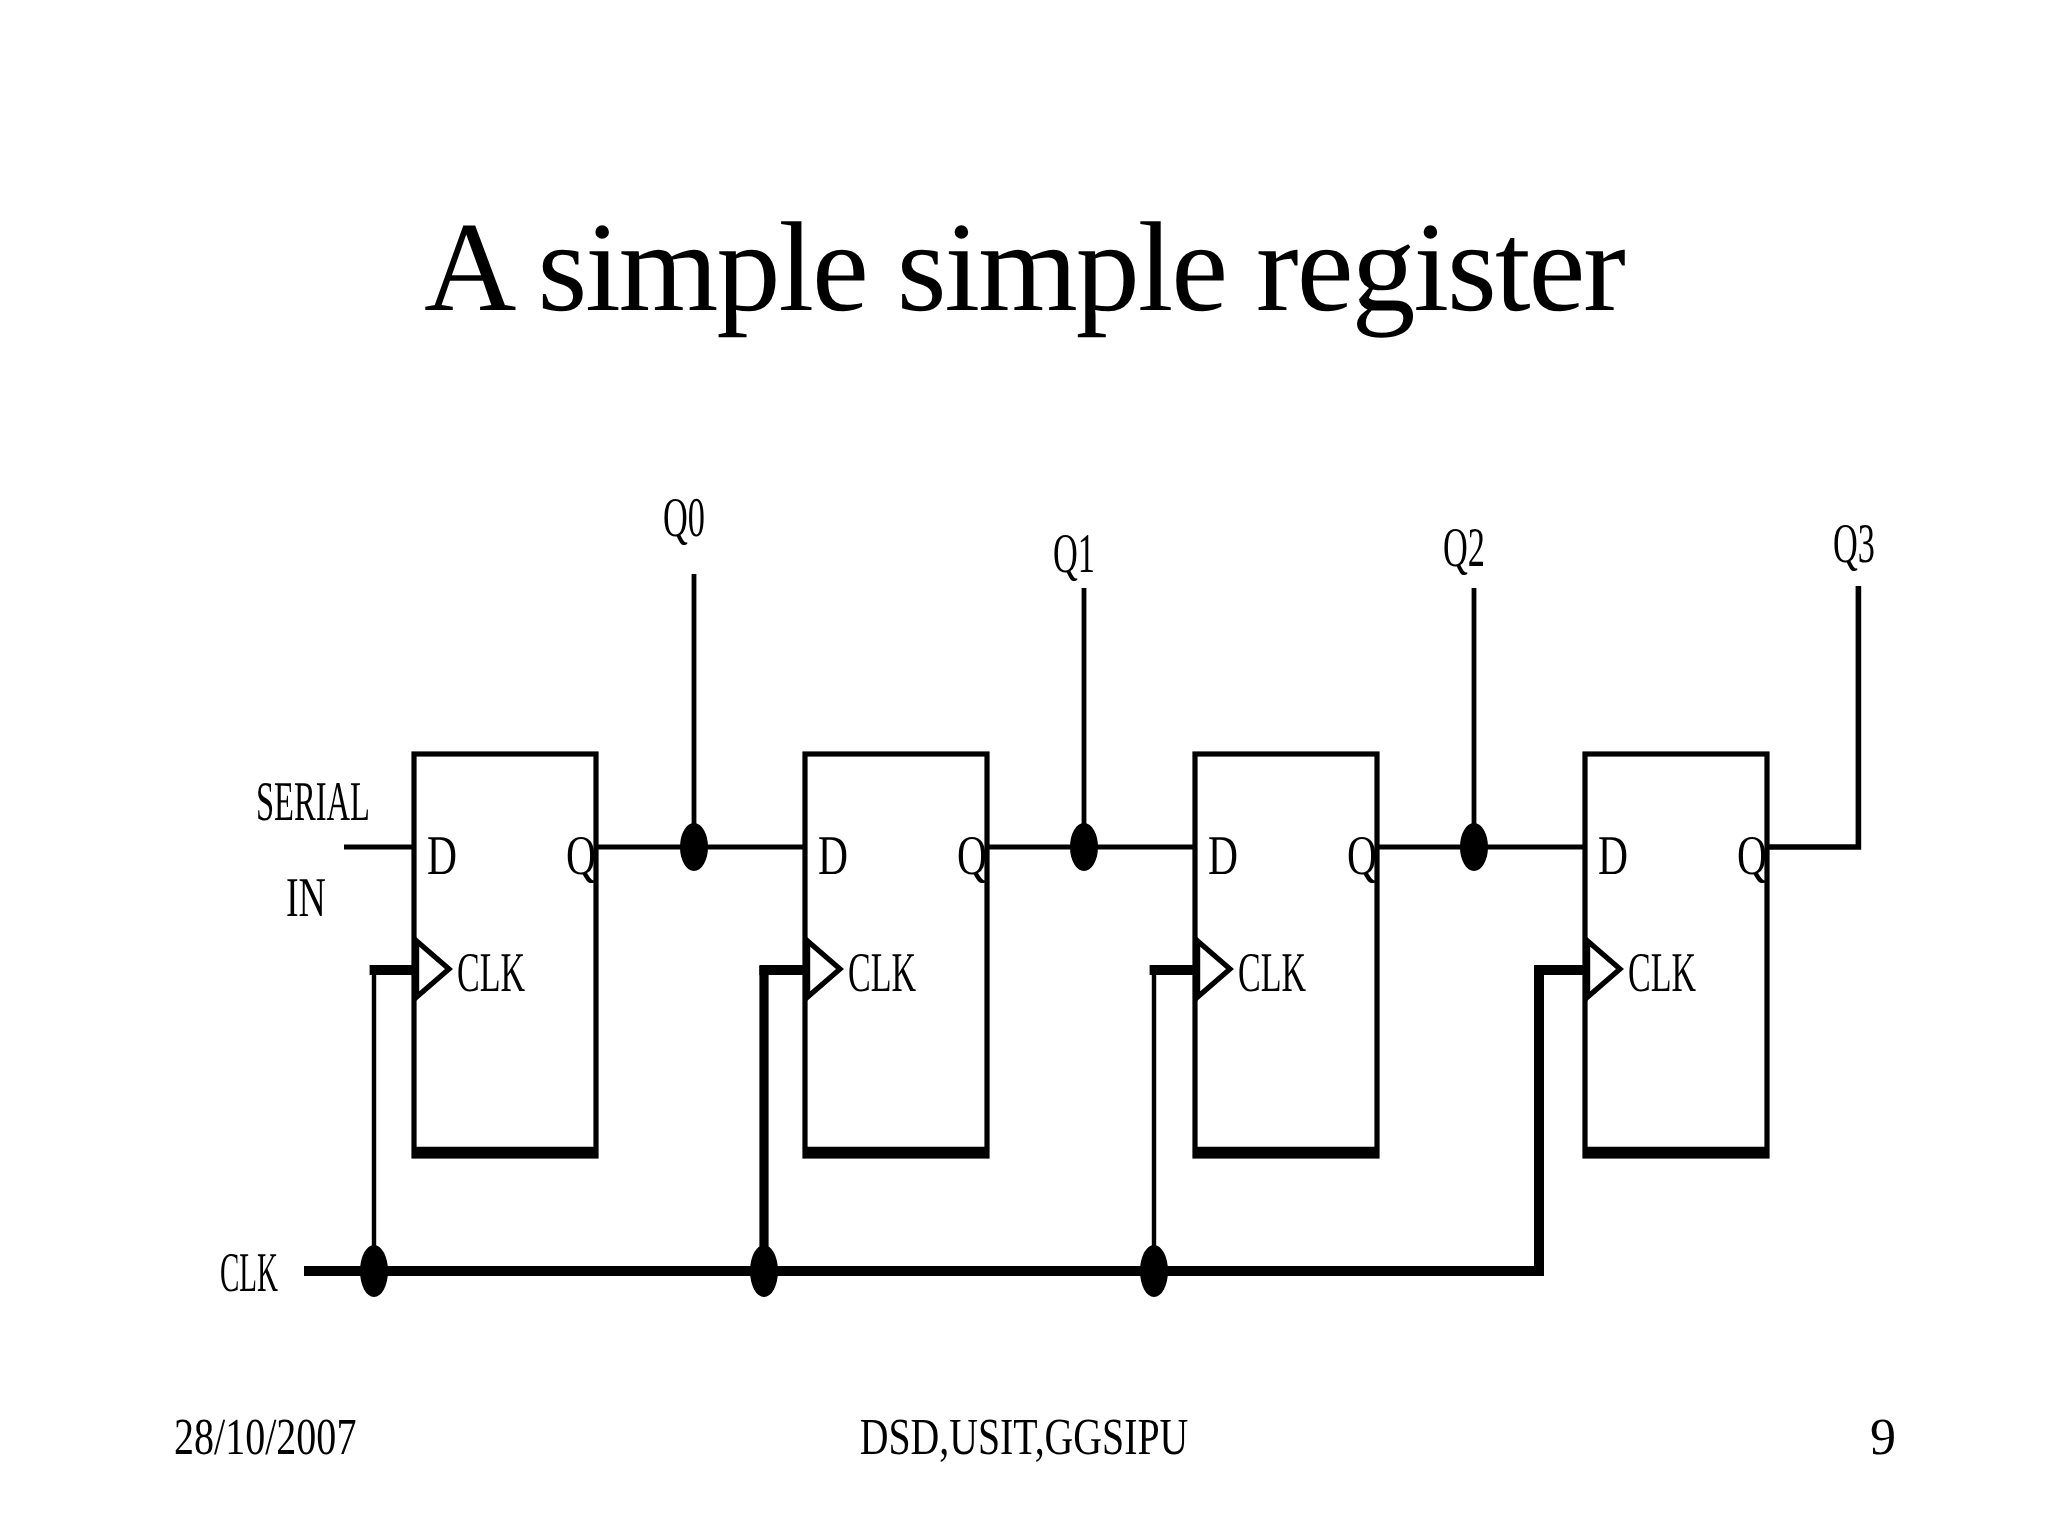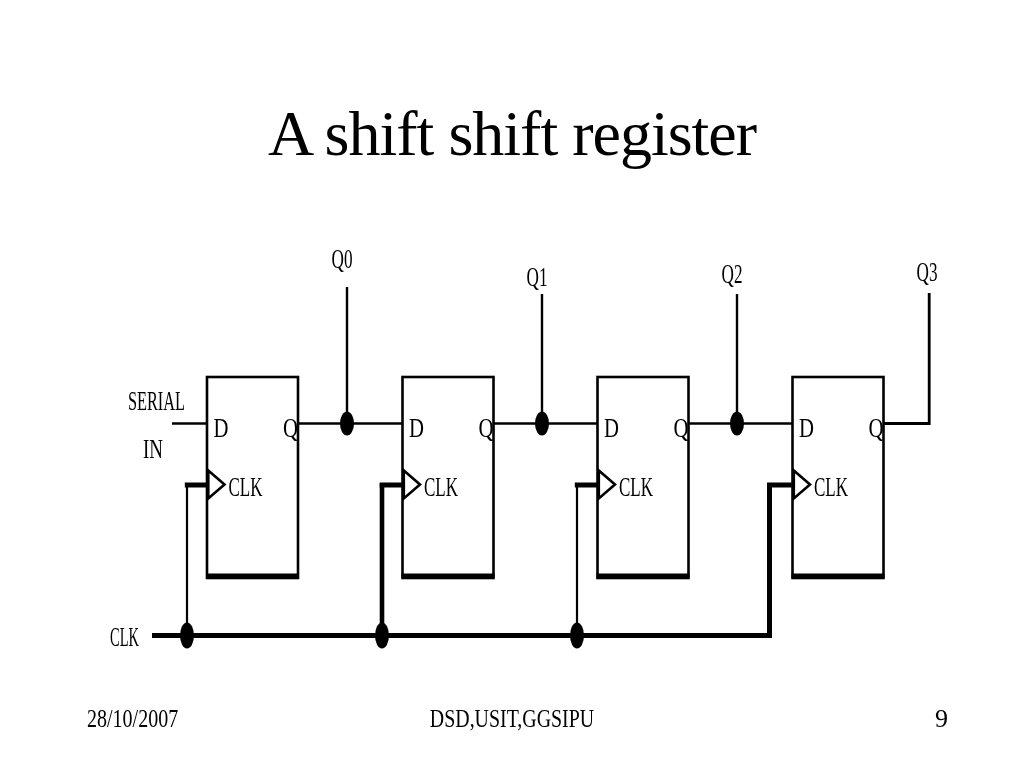--- a/index.html
+++ b/index.html
@@ -72,21 +72,21 @@
   svg.circuit .dot {
     fill: #000000;
     stroke: none;
   }
 </style>
 </head>
 <body>
 
 <div id="slide">
 
-  <div class="title">A shift shift register</div>
+  <div class="title">A simple simple register</div>
 
   <svg class="circuit" width="1024" height="768" viewBox="0 0 1024 768">
 
     <line class="wire" x1="172" y1="423.5" x2="209" y2="423.5" stroke-width="2.6"></line>
     <line class="wire" x1="296" y1="423.5" x2="405.5" y2="423.5" stroke-width="2.6"></line>
     <line class="wire" x1="491.5" y1="423.5" x2="600.5" y2="423.5" stroke-width="2.6"></line>
     <line class="wire" x1="686.5" y1="423.5" x2="795.5" y2="423.5" stroke-width="2.6"></line>
     <path class="wire" d="M 881.5 423.5 L 929.2 423.5 L 929.2 293" stroke-width="2.8"></path>
 
     <line class="wire" x1="347" y1="287" x2="347" y2="425" stroke-width="2.4"></line>

